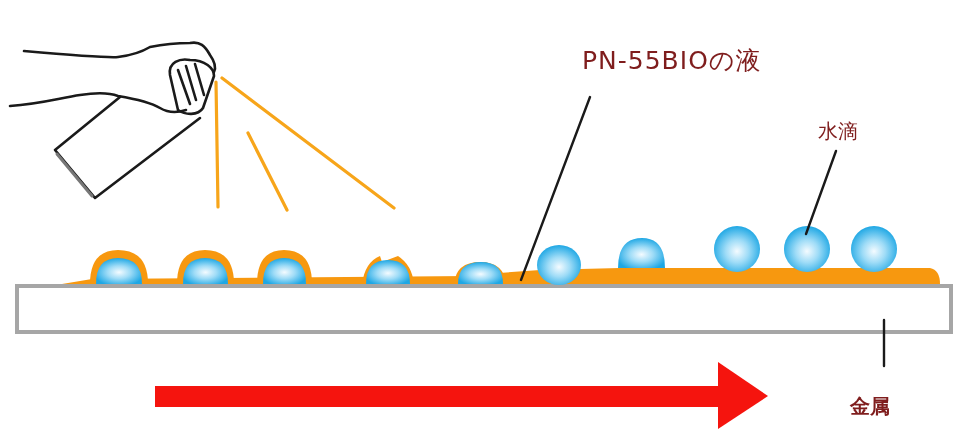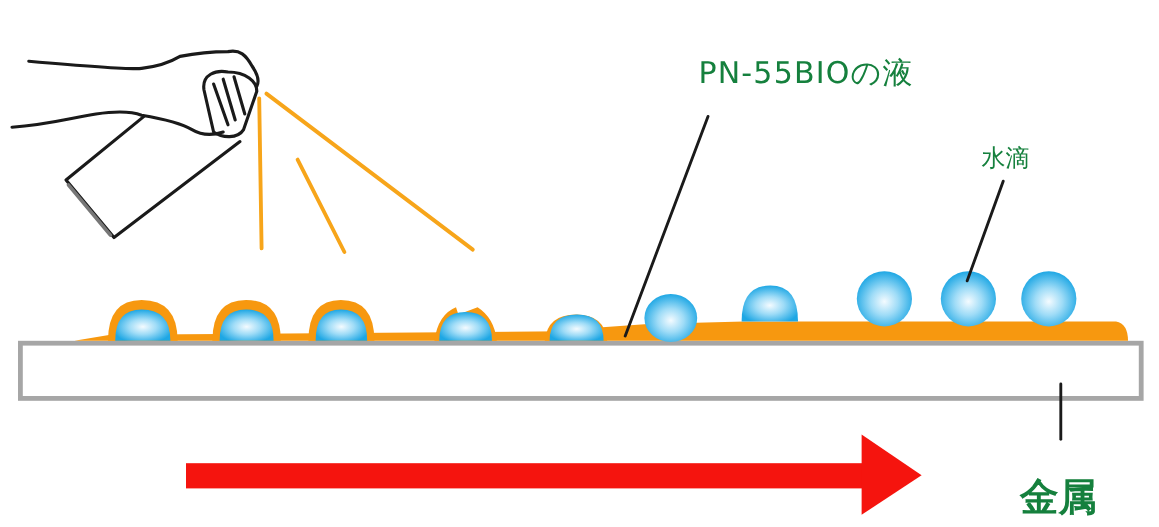--- a/index.html
+++ b/index.html
@@ -1,21 +1,21 @@
 <!DOCTYPE html>
 <html><head>
 <meta charset="utf-8">
 <style>
   html,body{margin:0;padding:0;background:#ffffff;}
   body{width:966px;height:439px;position:relative;overflow:hidden;font-family:"DejaVu Sans","Liberation Sans",sans-serif;}
   svg.scene{position:absolute;left:0;top:0;}
-  .label{position:absolute;color:#15803d;font-weight:bold;white-space:nowrap;}
+  .label{position:absolute;color:#7f1d1d;font-weight:bold;white-space:nowrap;}
   .lbl-liquid{left:582px;top:44px;font-size:25px;font-weight:normal;letter-spacing:1px;font-family:"DejaVu Sans",sans-serif;}
   .lbl-water{left:818px;top:118px;font-size:20px;font-weight:normal;}
-  .lbl-metal{left:850px;top:393px;font-size:32px;}
+  .lbl-metal{left:850px;top:393px;font-size:20px;}
 </style>
 </head>
 <body>
 
 <svg class="scene" width="966" height="439" viewBox="0 0 966 439">
   <defs>
     <radialGradient id="drop" cx="50%" cy="55%" r="55%">
       <stop offset="0%" stop-color="#f4fbff"></stop>
       <stop offset="45%" stop-color="#9fdcf7"></stop>
       <stop offset="100%" stop-color="#1ea7e4"></stop>

